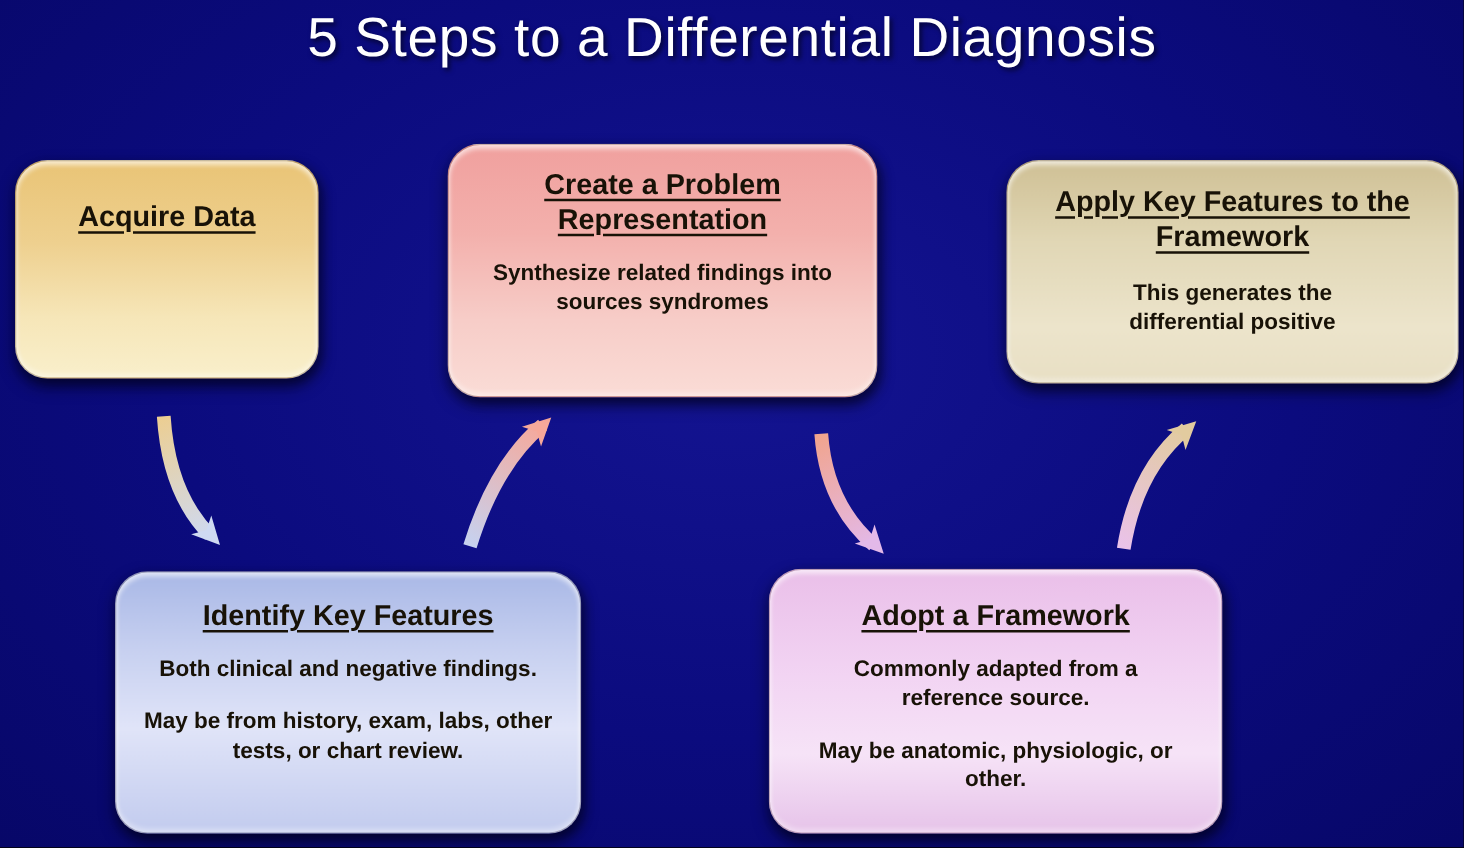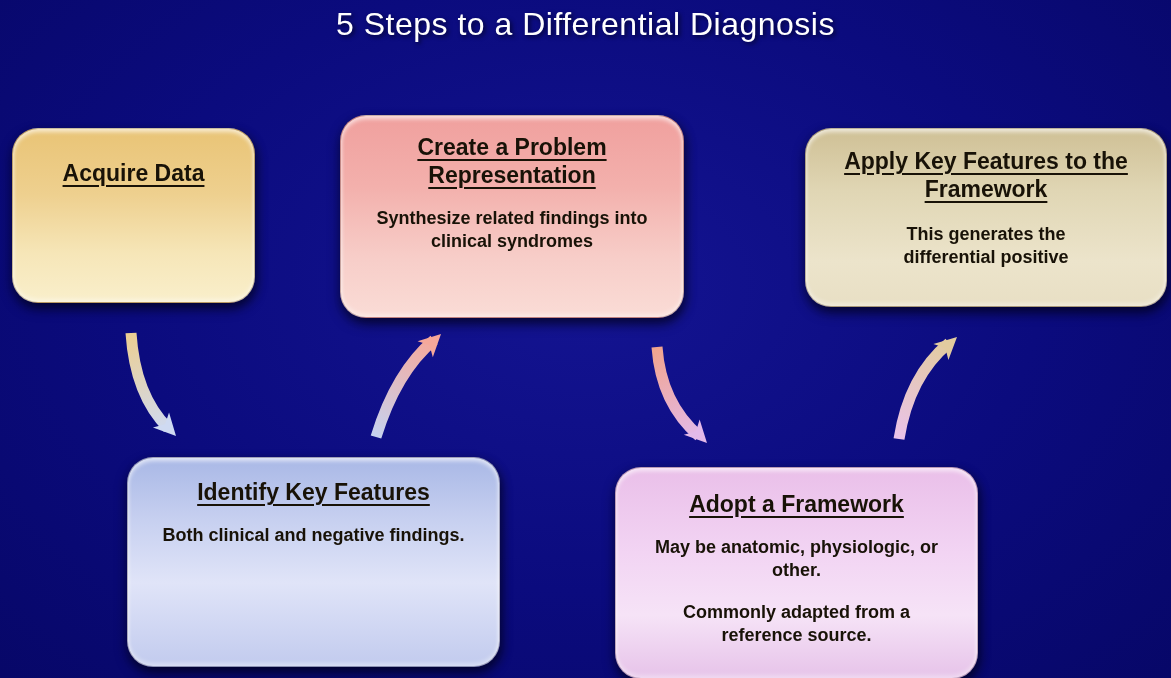--- a/index.html
+++ b/index.html
@@ -3,21 +3,21 @@
 <meta charset="utf-8">
 <style>
   html,body{margin:0;padding:0;background:#000;}
   .stage{
     position:relative;width:1171px;height:678px;overflow:hidden;
     font-family:"Liberation Sans",sans-serif;
     background:#0b0b7e; 
   }
   .title{
     position:absolute;top:6px;left:0;width:100%;margin:0;
-    text-align:center;color:#ffffff;font-size:32px;font-weight:400;
+    text-align:center;color:#ffffff;font-size:44px;font-weight:400;
     letter-spacing:.5px;text-shadow:2px 2px 4px rgba(0,0,0,.6);
   }
   .arrows{position:absolute;left:0;top:0;width:1171px;height:678px;pointer-events:none;}
   .box{
     position:absolute;box-sizing:border-box;border-radius:26px;
     display:flex;flex-direction:column;align-items:center;text-align:center;
     color:#181207;
     border:1px solid rgba(70,50,50,.28);
     box-shadow:0 6px 12px rgba(0,0,20,.55),
                3px 4px 8px rgba(0,0,15,.35),
@@ -25,24 +25,24 @@
                inset 0 -3px 4px rgba(255,255,255,.38);
   }
   .box-heading{
     font-size:23px;font-weight:700;line-height:1.22;
     text-decoration:underline;text-decoration-thickness:2px;text-underline-offset:4px;
   }
   .box-text{font-size:18px;font-weight:700;line-height:1.3;margin:0;}
   .narrow230{max-width:230px;}
   .narrow300{max-width:300px;}
   .box1{left:12px;top:128px;width:243px;height:175px;padding:30px 14px 0;}
-  .box2{left:340px;top:115px;width:344px;height:203px;padding:17px 12px 0;gap:18px;}
+  .box2{left:358px;top:115px;width:344px;height:203px;padding:17px 12px 0;gap:18px;}
   .box3{left:805px;top:128px;width:362px;height:179px;padding:18px 16px 0;gap:20px;}
   .box4{left:92px;top:457px;width:373px;height:210px;padding:20px 14px 0;gap:18px;}
-  .box5{left:615px;top:455px;width:363px;height:212px;padding:22px 14px 0;gap:18px;margin-top:12px;}
+  .box5{left:615px;top:455px;width:363px;height:212px;padding:22px 14px 0;gap:18px;}
 </style>
 </head>
 <body>
 
 <div class="stage" id="stage" style="background: radial-gradient(at 50% 42%, rgb(20, 20, 146) 0%, rgb(11, 11, 126) 55%, rgb(7, 7, 104) 100%);">
 
   <h1 class="title">5 Steps to a Differential Diagnosis</h1>
 
   <svg class="arrows" viewBox="0 0 1171 678" xmlns="http://www.w3.org/2000/svg">
     <defs>
@@ -84,32 +84,33 @@
       <polygon points="0,0 -22,-11 -16,0 -22,11" transform="translate(957,337) rotate(-43)" fill="#e2cb9f"></polygon>
     </g>
   </svg>
 
   <div class="box box1" style="background: linear-gradient(rgb(233, 196, 118) 0%, rgb(238, 208, 143) 38%, rgb(246, 230, 184) 72%, rgb(249, 239, 203) 100%);">
     <div class="box-heading">Acquire Data</div>
   </div>
 
   <div class="box box2" style="background: linear-gradient(rgb(240, 160, 158) 0%, rgb(243, 176, 172) 35%, rgb(247, 205, 200) 70%, rgb(250, 220, 214) 100%);">
     <div class="box-heading">Create a Problem Representation</div>
-    <p class="box-text">Synthesize related findings into clinical syndromes</p>
+    <p class="box-text">Synthesize related findings into sources syndromes</p>
   </div>
 
   <div class="box box3" style="background: linear-gradient(rgb(207, 192, 149) 0%, rgb(224, 214, 180) 35%, rgb(236, 228, 203) 75%, rgb(232, 223, 196) 100%);">
     <div class="box-heading">Apply Key Features to the Framework</div>
     <p class="box-text narrow230">This generates the differential positive</p>
   </div>
 
-  <div class="box box4" style="background: linear-gradient(rgb(169, 184, 230) 0%, rgb(199, 208, 240) 30%, rgb(224, 228, 248) 60%, rgb(194, 203, 238) 100%); margin-left: 35px;">
+  <div class="box box4" style="background: linear-gradient(rgb(169, 184, 230) 0%, rgb(199, 208, 240) 30%, rgb(224, 228, 248) 60%, rgb(194, 203, 238) 100%);">
     <div class="box-heading">Identify Key Features</div>
     <p class="box-text">Both clinical and negative findings.</p>
+    <p class="box-text">May be from history, exam, labs, other tests, or chart review.</p>
   </div>
 
   <div class="box box5" style="background: linear-gradient(rgb(234, 191, 233) 0%, rgb(242, 212, 243) 40%, rgb(246, 227, 247) 70%, rgb(230, 195, 233) 100%);">
     <div class="box-heading">Adopt a Framework</div>
+    <p class="box-text narrow300">Commonly adapted from a reference source.</p>
     <p class="box-text">May be anatomic, physiologic, or other.</p>
-    <p class="box-text narrow300">Commonly adapted from a reference source.</p>
   </div>
 
 </div>
 
 </body></html>

